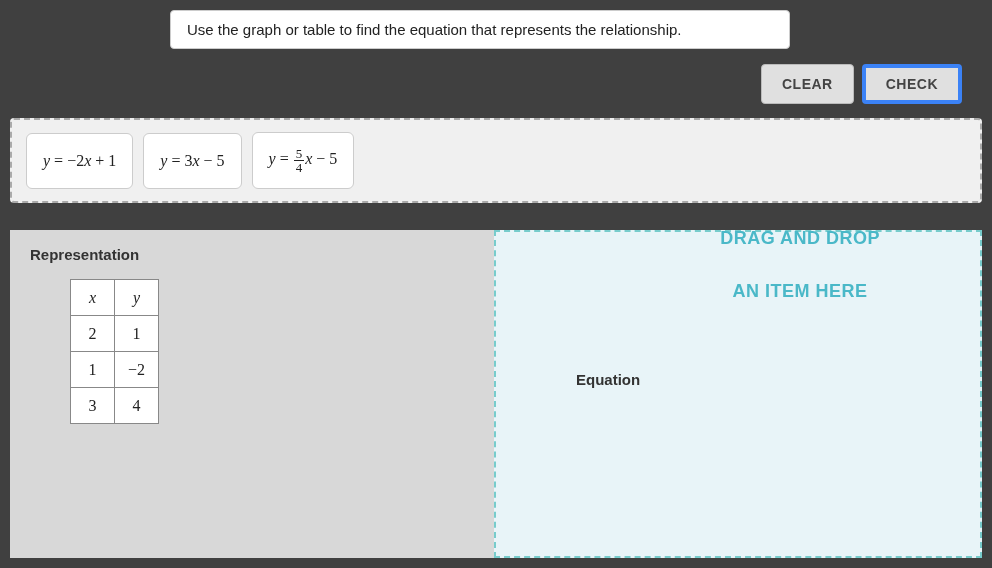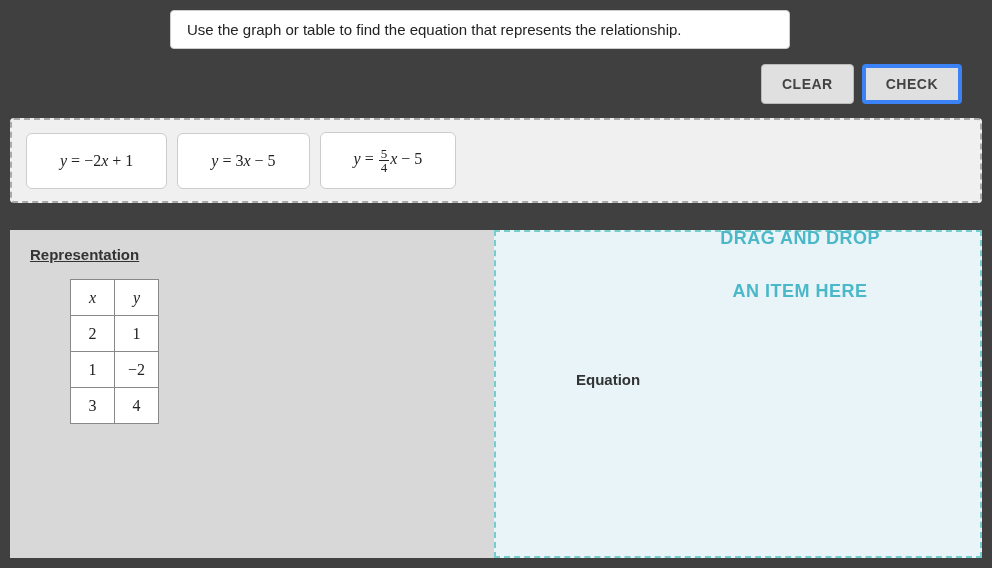--- a/index.html
+++ b/index.html
@@ -79,21 +79,21 @@
       border: 2px dashed #aaa;
       border-radius: 4px;
       min-height: 85px;
       align-items: center;
     }
 
     .eq-card {
       background: white;
       border: 1.5px solid #ccc;
       border-radius: 6px;
-      padding: 14px 33px;
+      padding: 14px 16px;
       font-size: 16px;
       cursor: grab;
       white-space: nowrap;
       color: #222;
       user-select: none;
       display: flex;
       align-items: center;
       justify-content: center;
       min-height: 56px;
     }
@@ -118,21 +118,20 @@
       flex-direction: column;
       align-items: flex-start;
     }
 
     .panel-title {
       font-family: Arial, sans-serif;
       font-size: 15px;
       font-weight: bold;
       color: #333;
       margin-bottom: 16px;
-      text-decoration: underline;
     }
 
     .table-container {
       margin-left: 40px;
     }
 
     .data-table {
       border-collapse: collapse;
       background: white;
     }

